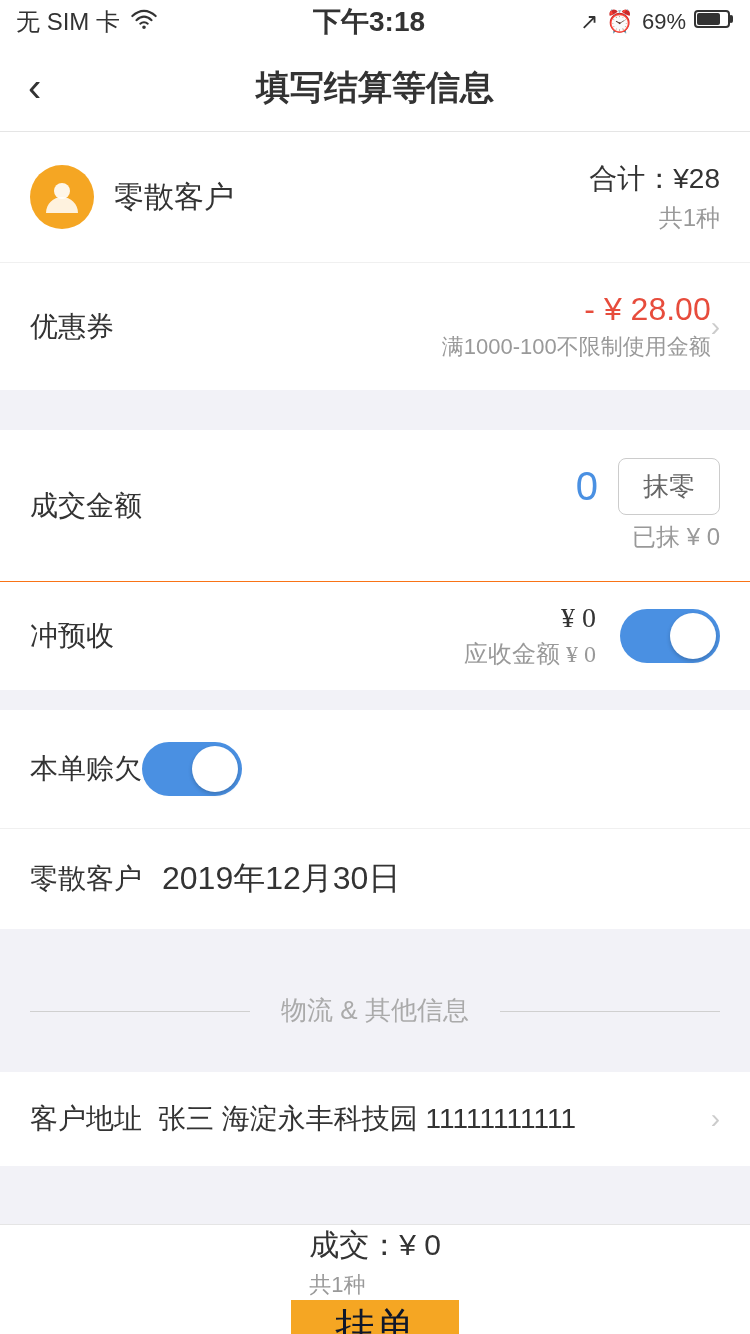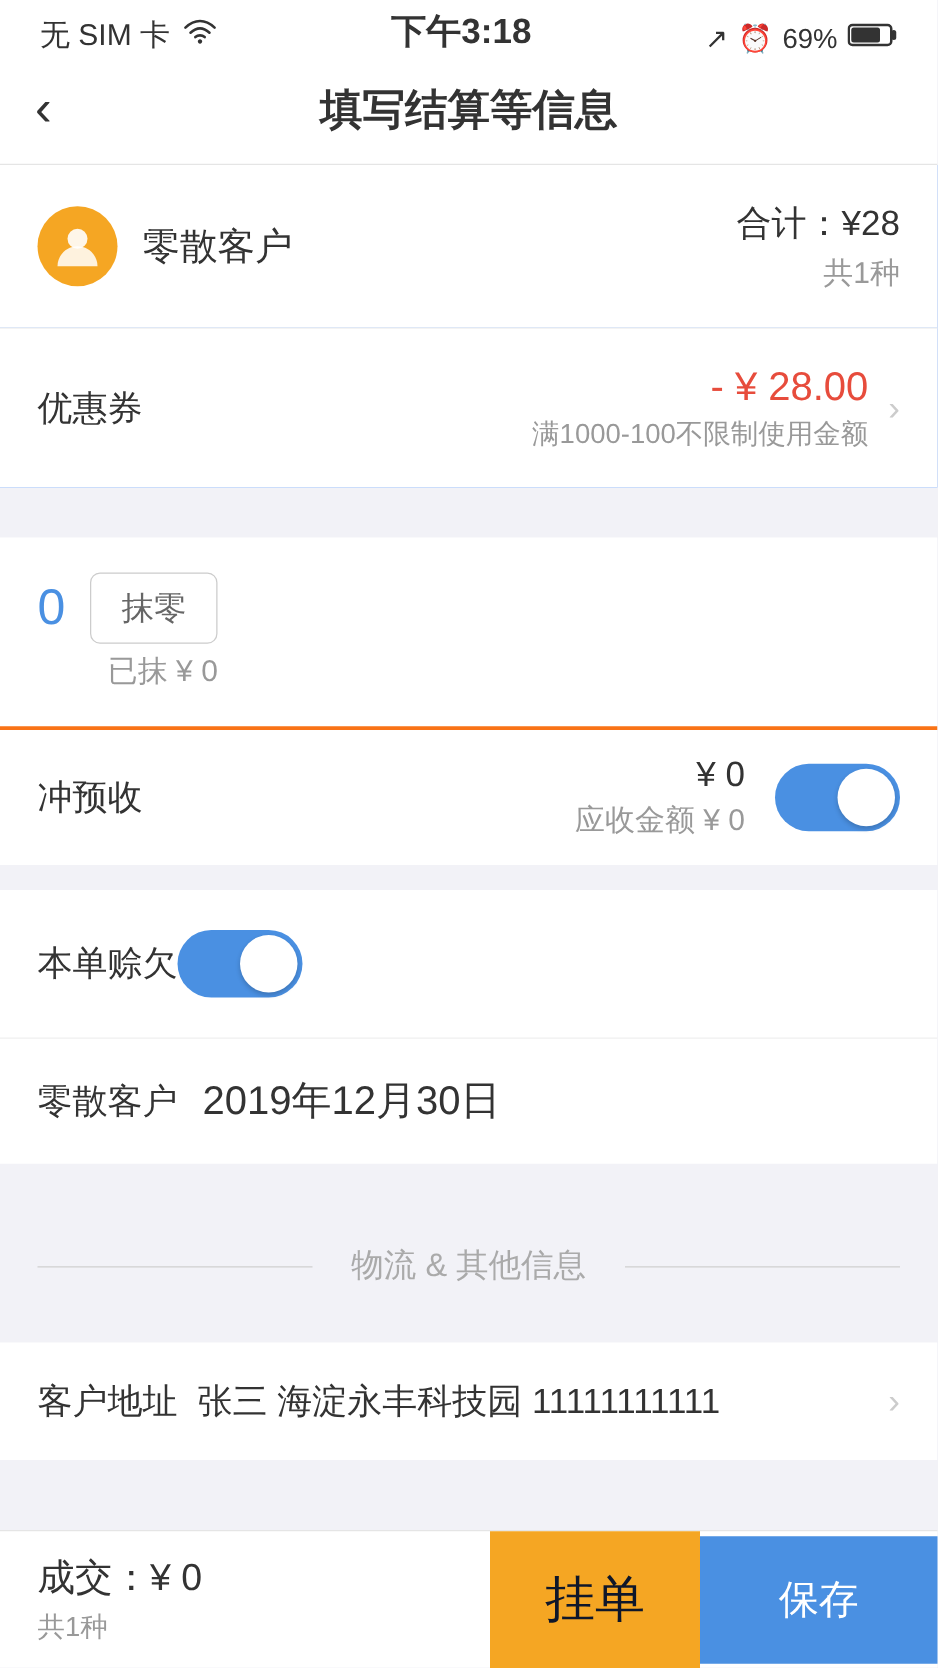--- a/index.html
+++ b/index.html
@@ -11,23 +11,23 @@
       background: #f2f2f7;
       font-size: 28px;
       color: #333;
     }
 
     
     .status-bar {
       height: 44px;
       background: #fff;
       display: flex;
-      align-items: flex-end;
-      justify-content: space-between;
-      padding: 0 32px;
+      align-items: center;
+      justify-content: space-between;
+      padding: 0 16px;
       font-size: 24px;
       font-weight: 500;
     }
     .status-left { display: flex; align-items: center; gap: 10px; }
     .status-right { display: flex; align-items: center; gap: 8px; font-size: 22px; }
 
     
     .nav-bar {
       height: 88px;
       background: #fff;
@@ -110,21 +110,20 @@
       justify-content: space-between;
       border-top: 1px solid #f0f0f0;
     }
     .row-label {
       font-size: 28px;
       color: #333;
     }
     .row-right {
       display: flex;
       align-items: center;
-      gap: 16px;
     }
     .row-value-block {
       text-align: right;
     }
     .discount-amount {
       font-size: 32px;
       color: #e74c3c;
       font-weight: 500;
     }
     .discount-desc {
@@ -177,21 +176,22 @@
       color: #999;
       text-align: right;
     }
 
     
     .prepay-row {
       padding: 20px 30px;
       display: flex;
       align-items: center;
       justify-content: space-between;
-      border-top: 3px solid #f97316;
+      border-top: 1px solid #f97316;
+      font-family: Liberation Serif, serif;
     }
     .prepay-amounts {
       text-align: right;
     }
     .prepay-main {
       font-size: 28px;
       color: #333;
     }
     .prepay-sub {
       font-size: 24px;
@@ -292,20 +292,21 @@
     
     .bottom-bar {
       position: fixed;
       bottom: 0;
       width: 750px;
       height: 110px;
       display: flex;
       align-items: center;
       background: #fff;
       border-top: 1px solid #e5e5e5;
+      flex-direction: column;
     }
     .bottom-info {
       flex: 1;
       padding: 0 30px;
     }
     .bottom-deal {
       font-size: 26px;
       color: #333;
     }
     .bottom-deal span {
@@ -406,20 +407,21 @@
         <span class="chevron">›</span>
       </div>
     </div>
   </div>
 
   <div class="section-divider"></div>
 
   <div class="transaction-section">
 
     <div class="transaction-row">
+      <span class="row-label">成交金额</span>
       <div style="display:flex;flex-direction:column;align-items:flex-end;gap:6px;">
         <div class="transaction-amount-block">
           <span class="amount-zero">0</span>
           <button class="round-button">抹零</button>
         </div>
         <span class="sub-text">已抹  ¥ 0</span>
       </div>
     </div>
 
     <div class="prepay-row">

